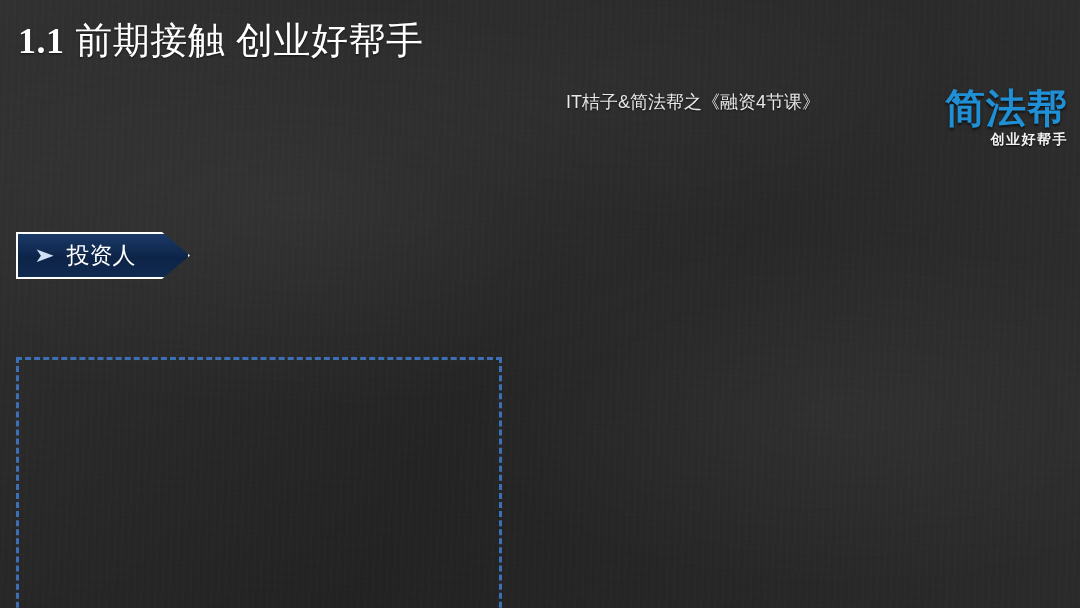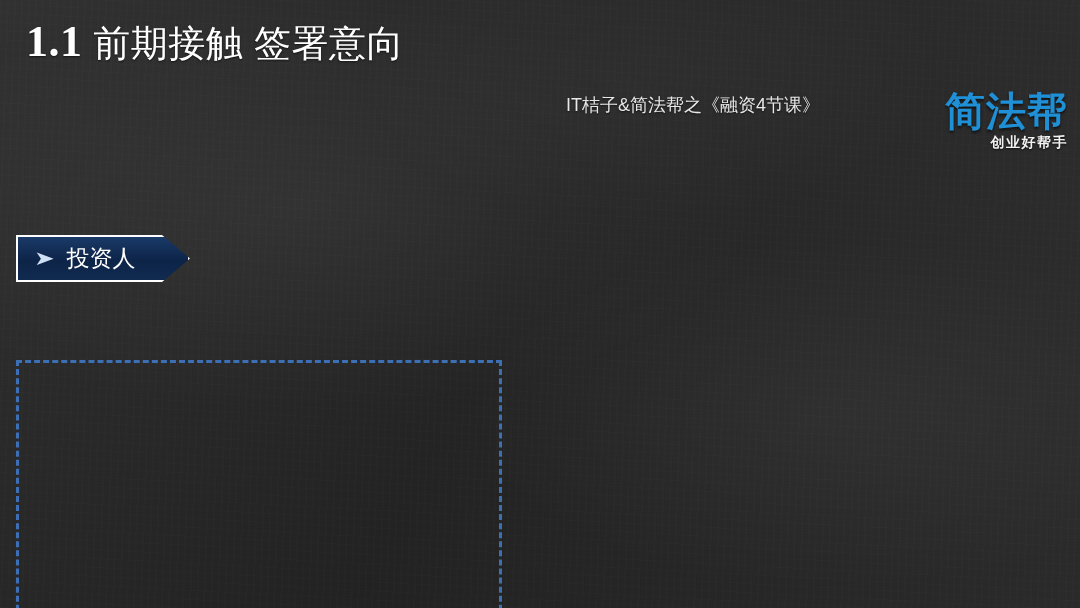--- a/index.html
+++ b/index.html
@@ -41,22 +41,21 @@
     top: 16px;
     color: #ffffff;
     font-size: 37px;
     letter-spacing: .5px;
     white-space: nowrap;
     text-shadow: 0 1px 2px rgba(0,0,0,.6);
   }
   .title .num {
     font-family: "Liberation Serif", "DejaVu Serif", serif;
     font-weight: bold;
-    font-size: 44px;
-    margin-left: 8px;
+    font-size: 36px;
   }
   .subtitle {
     position: absolute;
     left: 566px;
     top: 40px;
     color: #e8e8e8;
     font-size: 18px;
     white-space: nowrap;
     text-shadow: 0 1px 2px rgba(0,0,0,.6);
   }
@@ -129,21 +128,21 @@
     border: 3px dashed #3d6fb5;
   }
 </style>
 </head>
 <body>
 
 <div id="slide">
 
   <div class="title">
     <span class="num">1.1</span>
-    <span>前期接触  签署意向</span>
+    <span>前期接触  创业好帮手</span>
   </div>
 
   <div class="subtitle">IT桔子&amp;简法帮之《融资4节课》</div>
 
   <div class="logo">
     <div class="logo-main">简法帮</div>
     <div class="logo-sub">创业好帮手</div>
   </div>
 
   <div class="banner banner-main">

